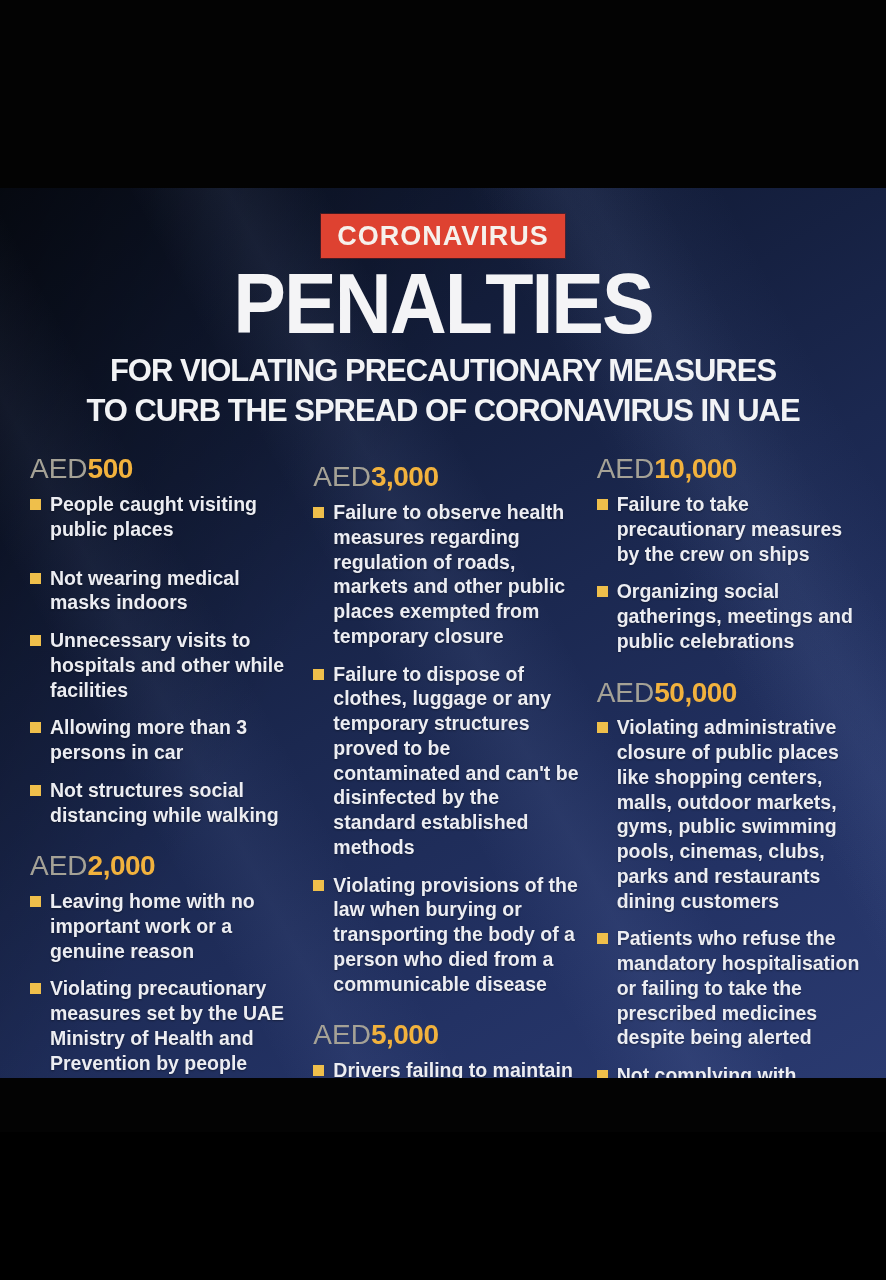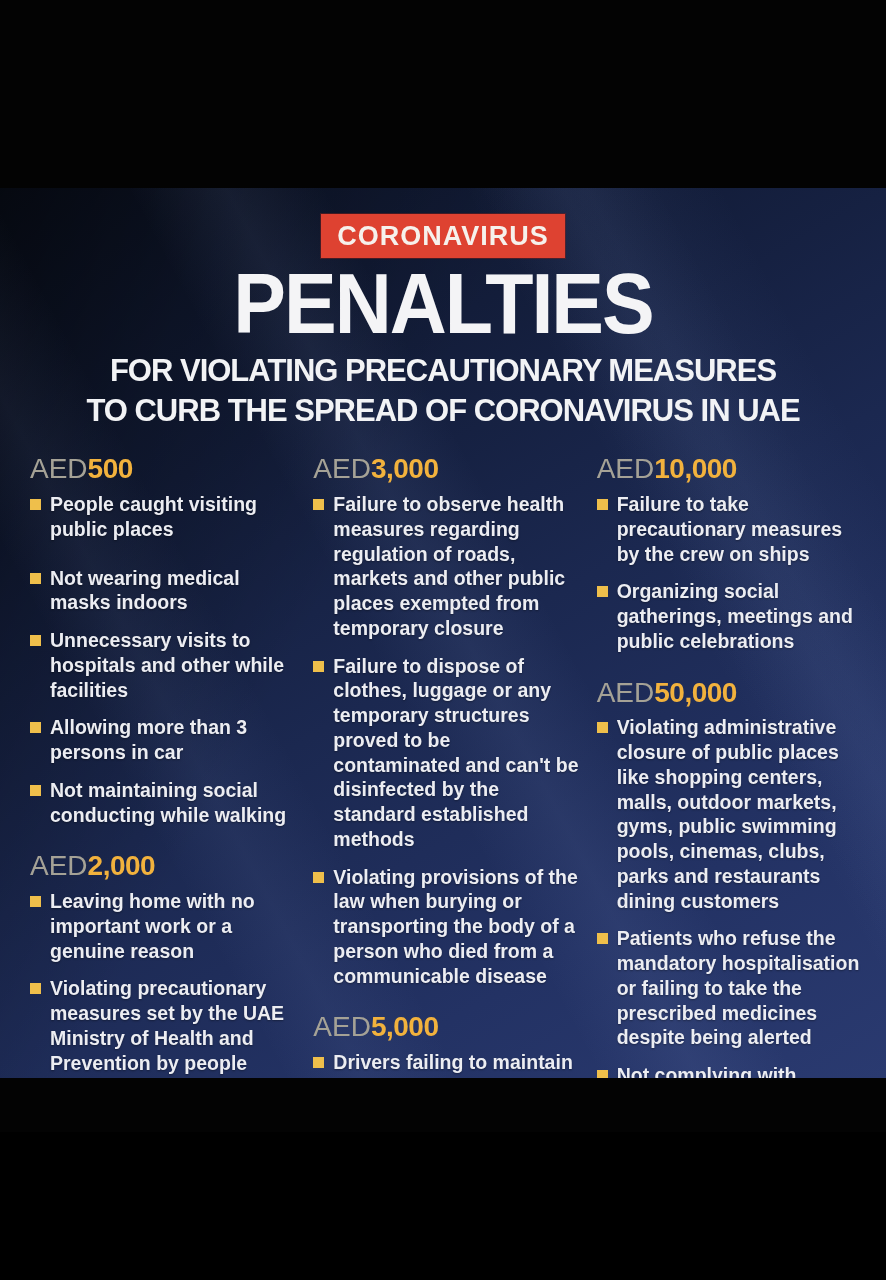--- a/index.html
+++ b/index.html
@@ -78,21 +78,21 @@
 
   .columns {
     position: relative;
     display: flex;
     padding: 24px 22px 0 30px;
     gap: 16px;
     z-index: 2;
   }
   .col { flex: 1 1 0; }
   .col-1 { max-width: 268px; }
-  .col-2 { max-width: 278px; }
+  .col-2 { max-width: 278px; margin-top: 8px; }
   .col-3 { max-width: 282px; }
 
   .section { margin-top: 24px; }
   .section:first-child { margin-top: 0; }
 
   .amount-heading {
     font-size: 28px;
     line-height: 1.1;
     margin-bottom: 7px;
     white-space: nowrap;
@@ -189,21 +189,21 @@
         <div class="bullet">
           <span class="sq"></span>
           <span>Unnecessary visits to hospitals and other while facilities</span>
         </div>
         <div class="bullet">
           <span class="sq"></span>
           <span>Allowing more than 3 persons in car</span>
         </div>
         <div class="bullet">
           <span class="sq"></span>
-          <span>Not maintaining social conducting while walking</span>
+          <span>Not structures social distancing while walking</span>
         </div>
       </div>
 
       <div class="section">
         <div class="amount-heading">
           <span class="cur">AED</span><span class="num">2,000</span>
         </div>
         <div class="bullet">
           <span class="sq"></span>
           <span>Leaving home with no important work or a genuine reason</span>

